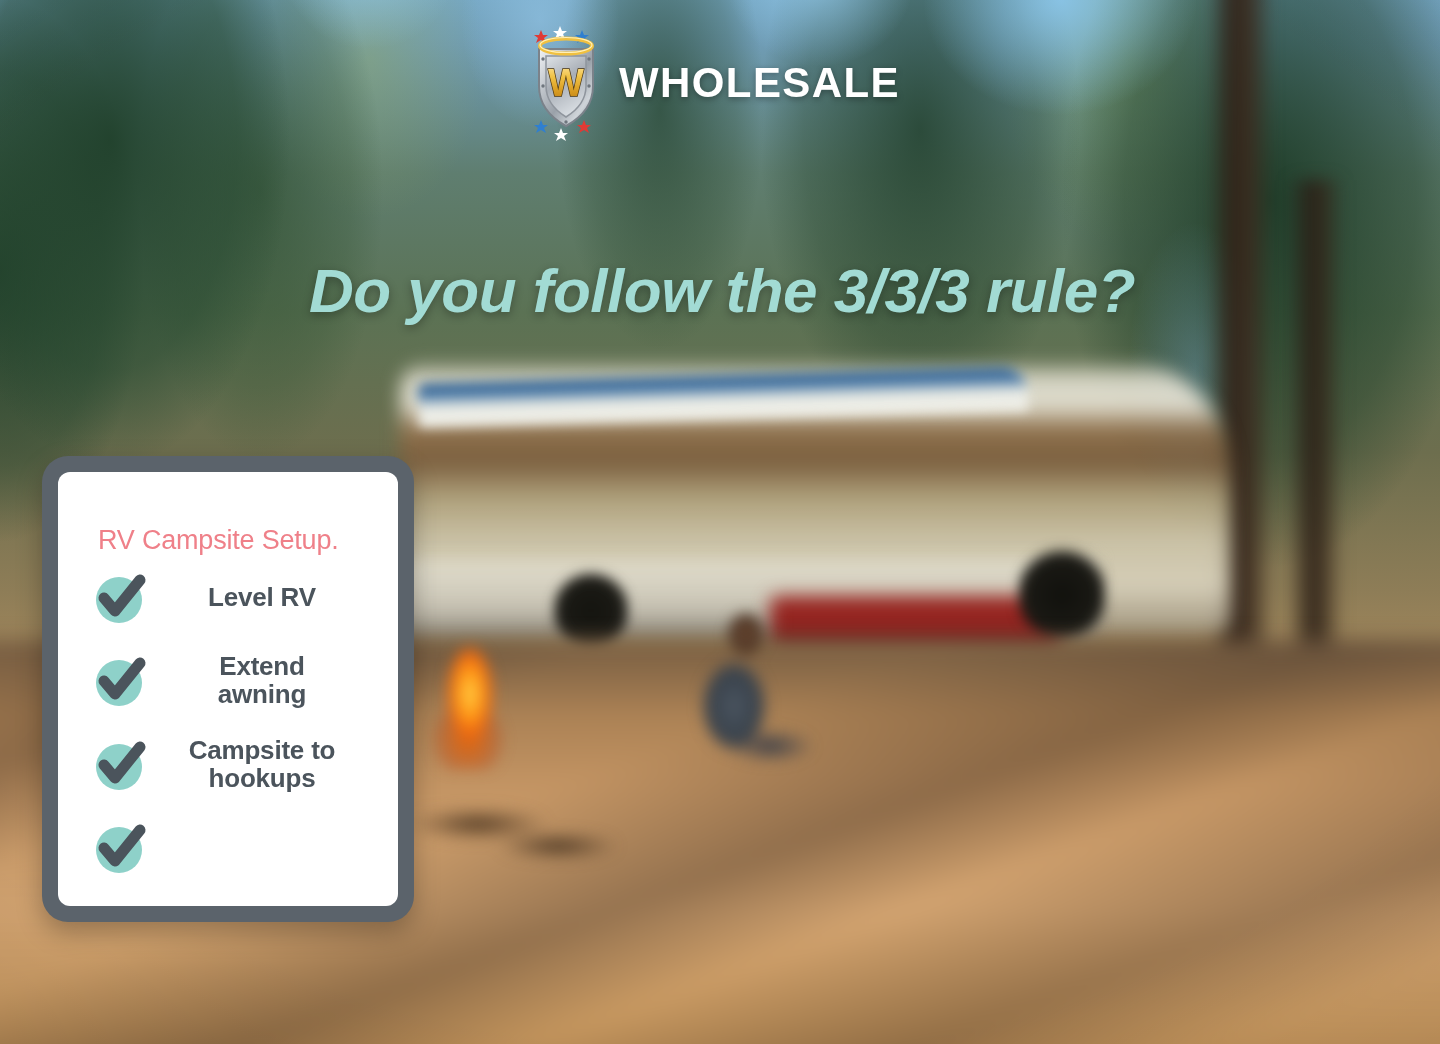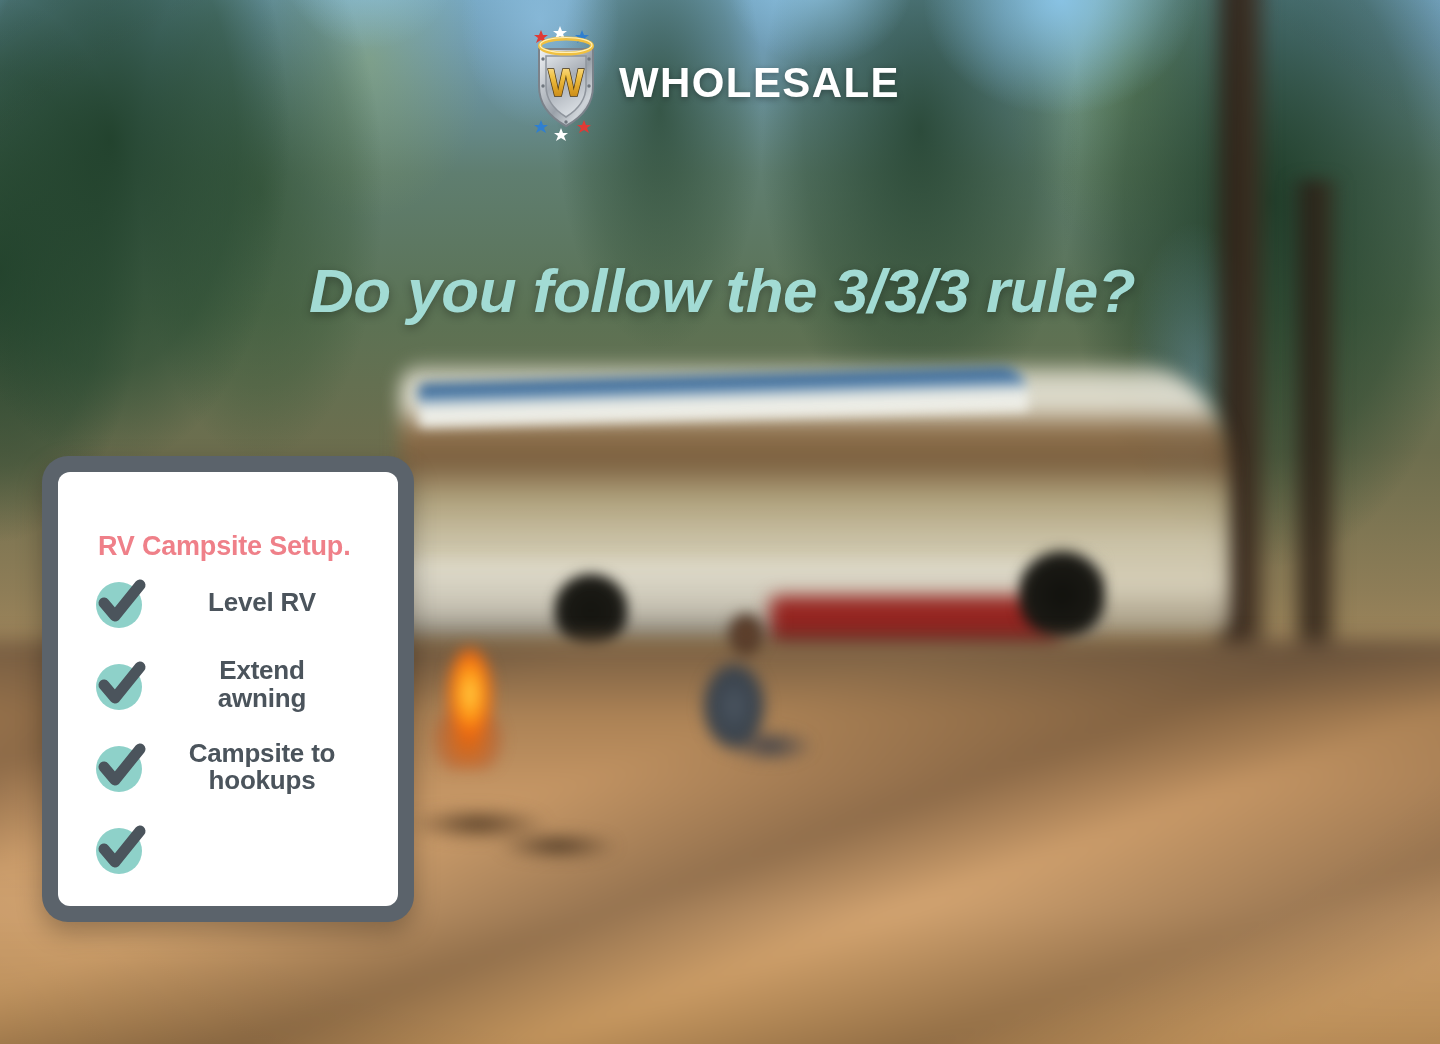--- a/index.html
+++ b/index.html
@@ -201,23 +201,23 @@
   .card-inner {
     width:100%; height:100%;
     background:#ffffff;
     border-radius:12px;
     padding:44px 18px 20px 18px;
     display:flex; flex-direction:column;
   }
   .card-title {
     color:#ef8089;
     font-size:27px;
-    font-weight:bold;
+    font-weight:normal;
     letter-spacing:-.2px;
-    margin:15px 0 10px 22px;
+    margin:9px 0 10px 22px;
   }
   .check-list { flex:1; display:flex; flex-direction:column; justify-content:space-around; padding:4px 0 10px 0;gap:27px; }
   .check-row { display:flex; align-items:center; }
   .check-icon { position:relative; width:58px; height:54px; flex:0 0 58px; margin-left:16px; }
   .check-circle {
     position:absolute; left:4px; top:6px;
     width:46px; height:46px; border-radius:50%;
     background:#8ed1c9;
   }
   .check-mark { position:absolute; left:0; top:0; width:58px; height:54px; }

